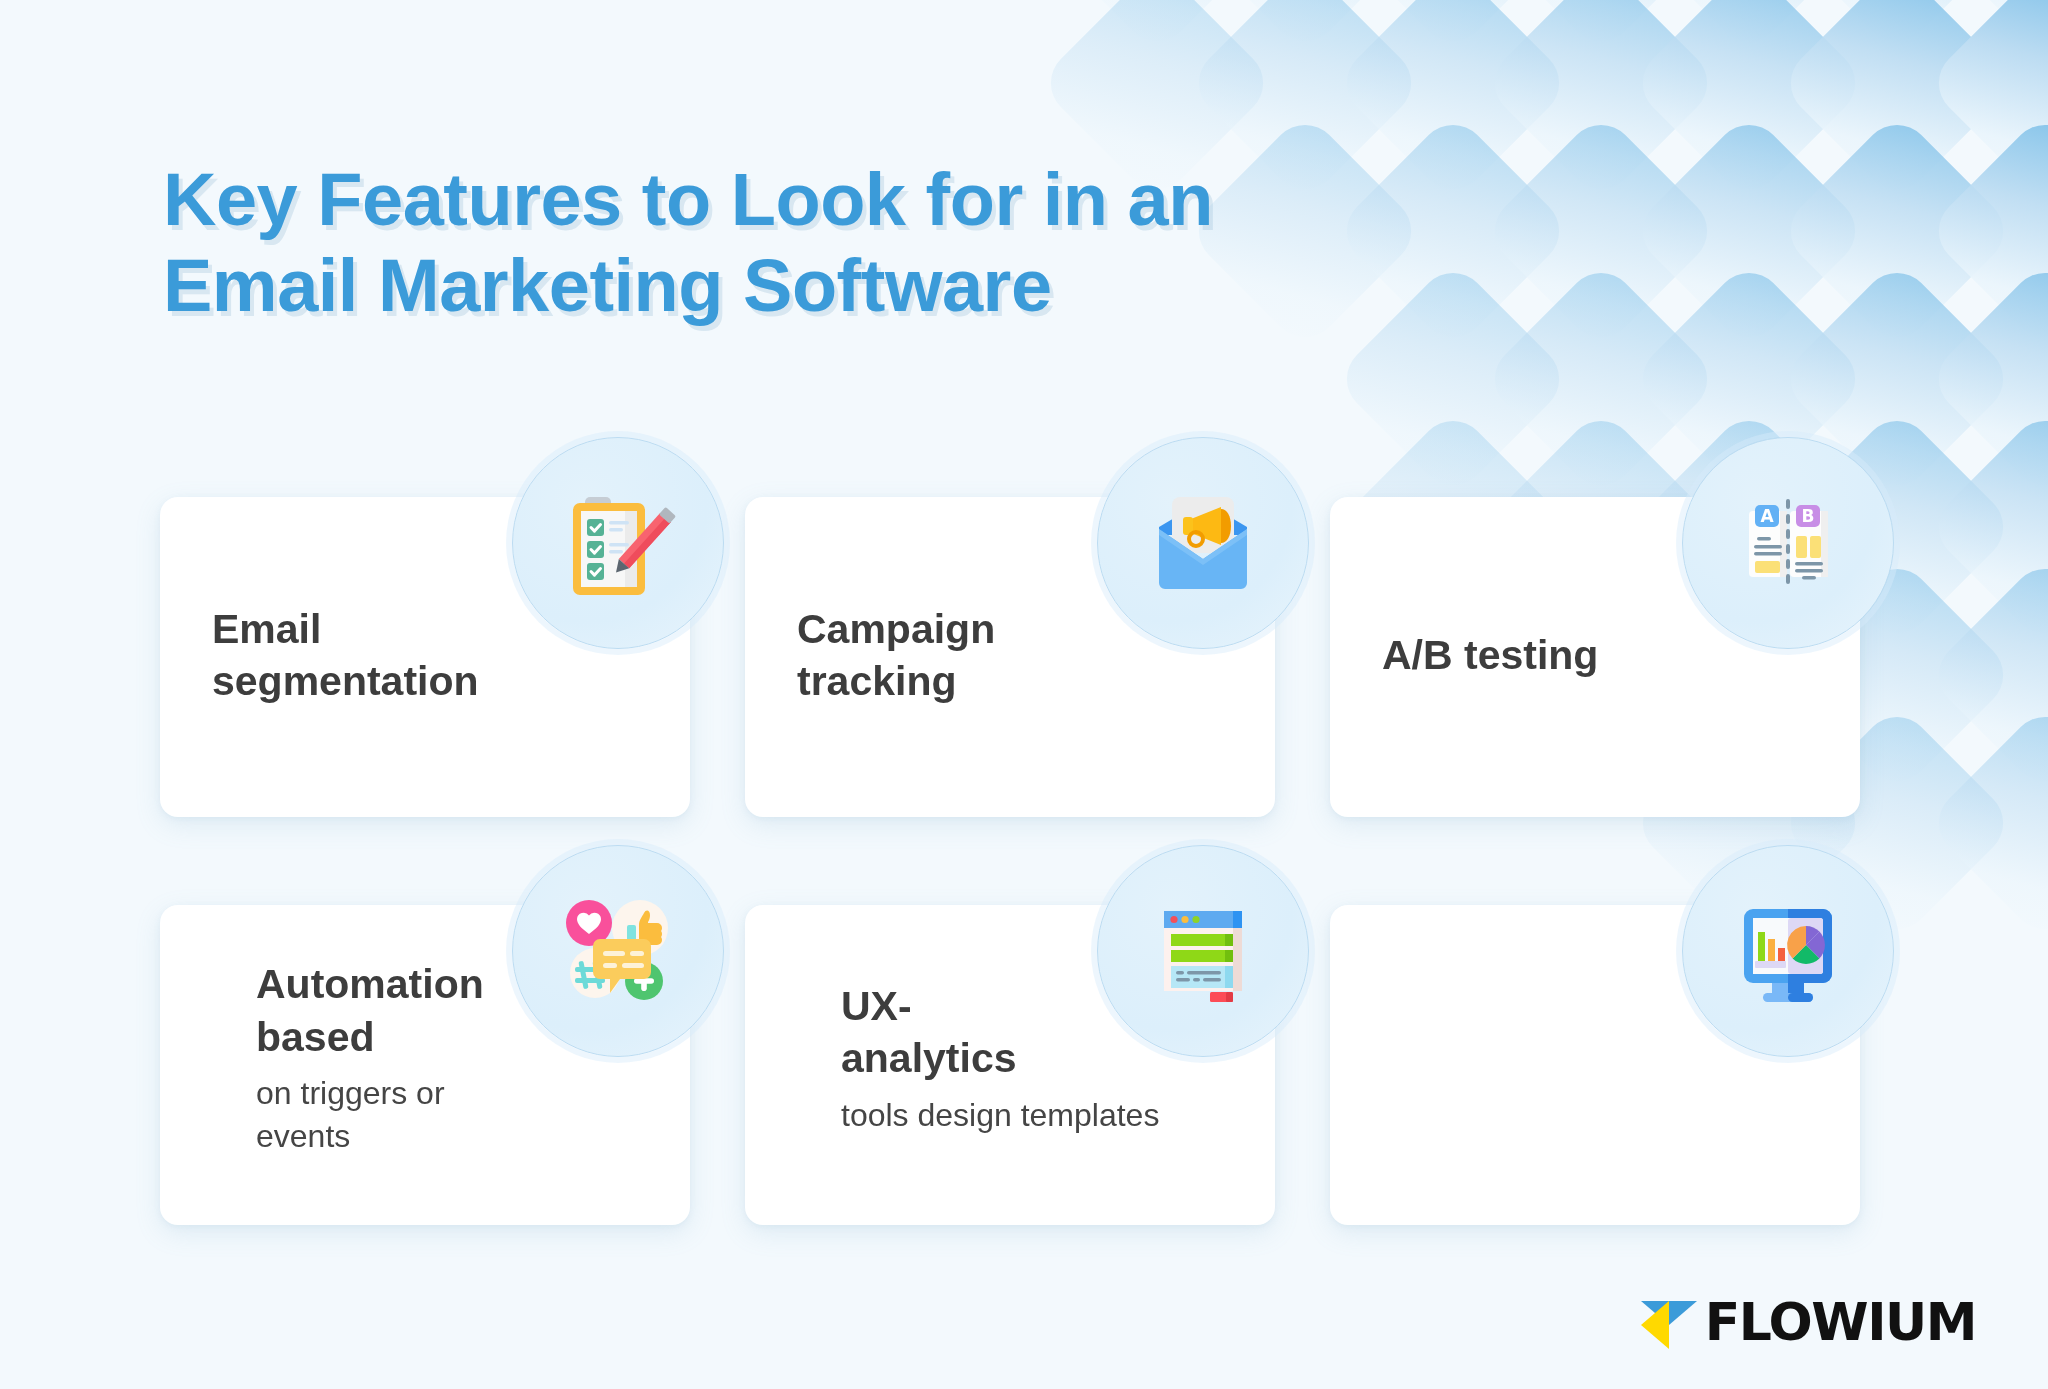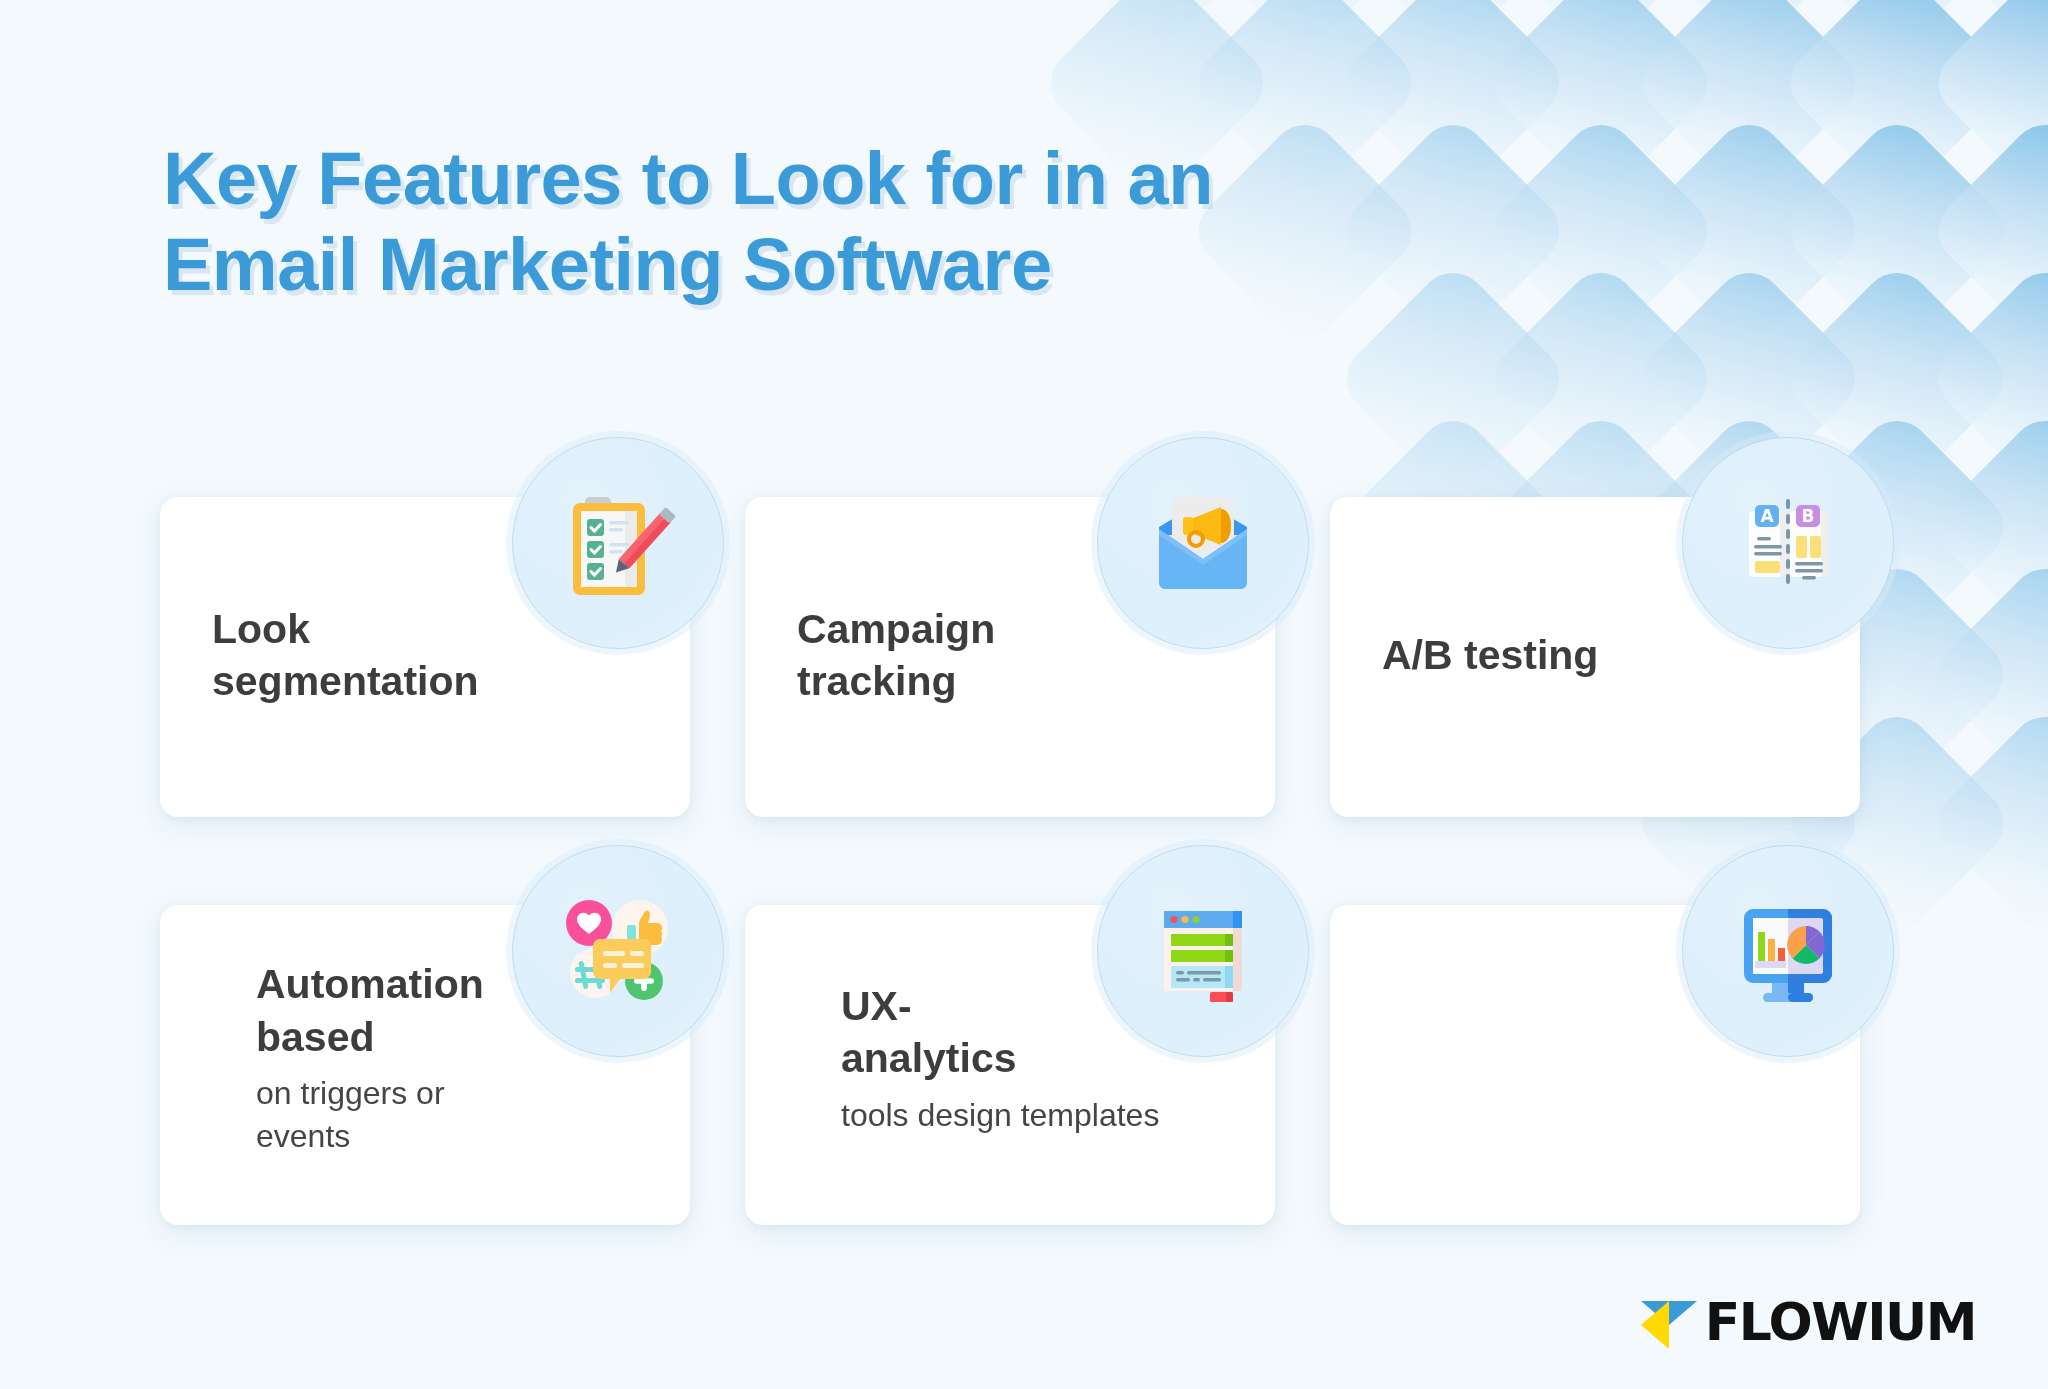--- a/index.html
+++ b/index.html
@@ -22,21 +22,21 @@
     position:absolute;
     width:170px; height:170px;
     border-radius:34px;
     transform:rotate(45deg);
     background:linear-gradient(150deg,#7bbfe8 0%,#bcdcf2 40%,#eaf5fc 78%,#f3f9fd 100%);
   }
 
   
   #title {
     position:absolute;
-    left:163px; top:136px;
+    left:163px; top:157px;
     width:1480px;
     font-size:74px;
     font-weight:bold;
     line-height:1.16;
     letter-spacing:-0.5px;
     color:#3b9bd9;
     text-shadow:4px 5px 0 rgba(160,195,220,.33);
     z-index:4;
     white-space:pre-line;
   }
@@ -180,21 +180,21 @@
         <rect x="55" y="71" width="14" height="3.4" rx="1.7" fill="#cfe3f5"></rect>
         <g transform="rotate(42 80 72)">
           <rect x="74" y="26" width="14" height="62" fill="#f8636f"></rect>
           <rect x="81" y="26" width="7" height="62" fill="#ef4c5c"></rect>
           <rect x="74" y="18" width="14" height="10" rx="2" fill="#b0b7be"></rect>
           <path d="M74 88h14l-7 12z" fill="#5c6670"></path>
         </g>
       </svg>
     </div>
     <div class="card-text">
-      <div class="card-title">Look
+      <div class="card-title">Email
 segmentation</div>
     </div>
   </div>
 
   <div class="card v-mid">
     <div class="bubble">
       <svg width="128" height="128" viewBox="0 0 128 128">
         <path d="M20 48 L64 22 L108 48 V56 H20z" fill="#3b96f0"></path>
         <rect x="33" y="18" width="62" height="56" rx="8" fill="#ececec"></rect>
         <g>

